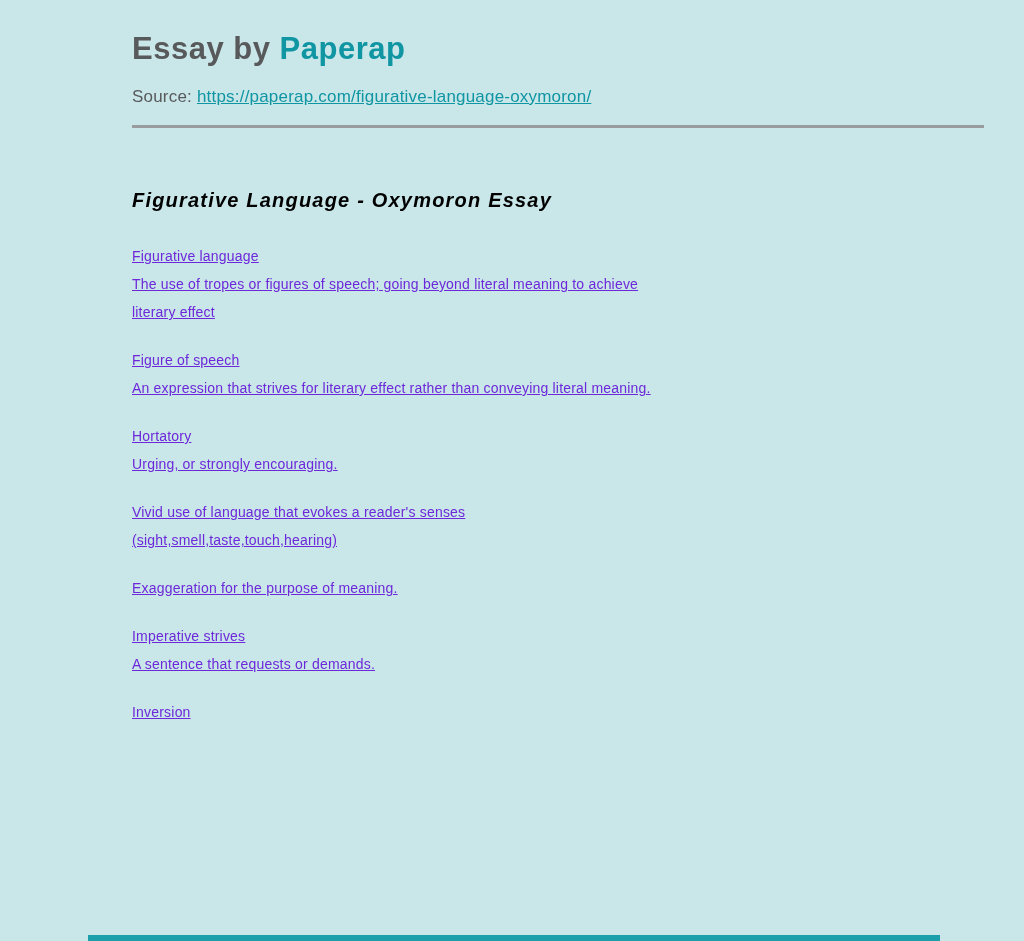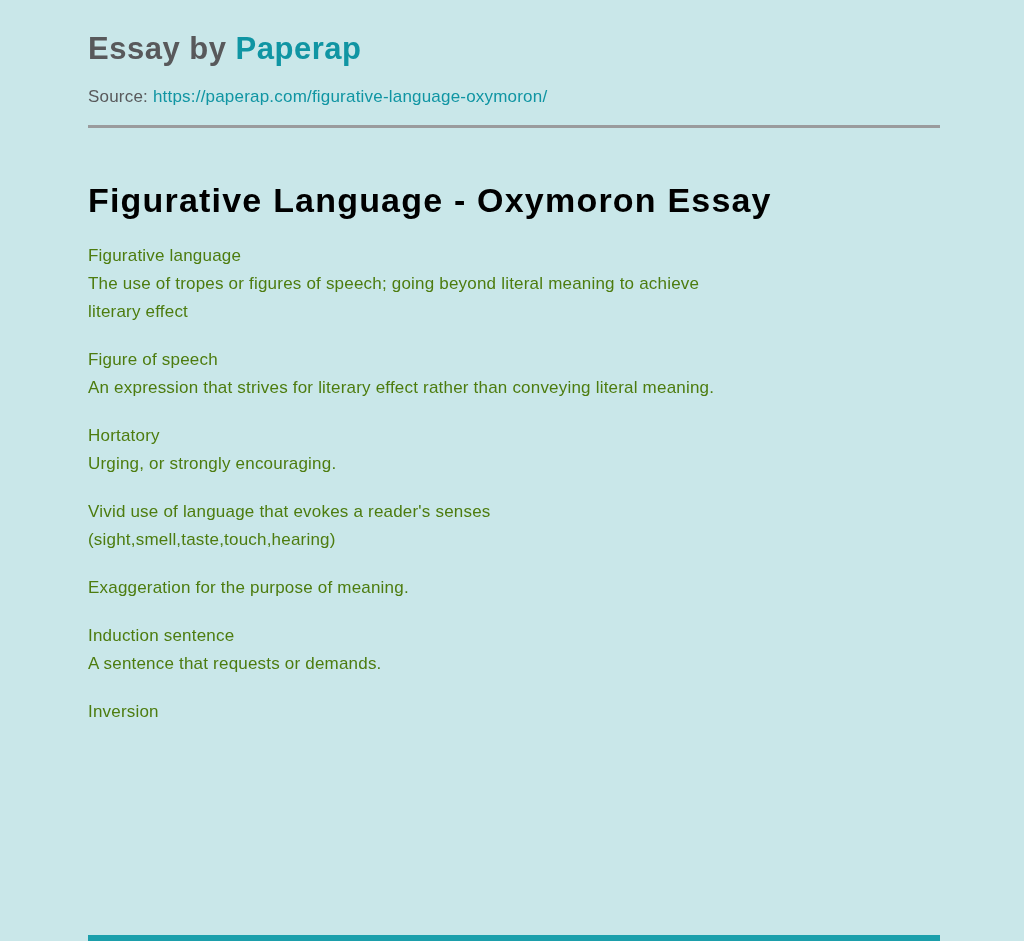--- a/index.html
+++ b/index.html
@@ -7,20 +7,21 @@
     width: 1024px;
     font-family: "Liberation Sans", sans-serif;
   }
   body { background: #c9e7e9; }
   .page {
     position: relative;
     width: 1024px;
     height: 941px;
     overflow: hidden;
     background: #c9e7e9;
+    padding-left: 44px;
   }
   .content {
     margin-left: 88px;
     width: 852px;
   }
   
   .site-title {
     margin-top: 30px;
     font-size: 31px;
     font-weight: bold;
@@ -31,45 +32,48 @@
   .site-title .brand { color: #1095a3; text-decoration: none; }
   .source-line {
     margin-top: 18px;
     font-size: 17px;
     letter-spacing: 0.2px;
     line-height: 21px;
     color: #58595b;
   }
   .source-line a {
     color: #1095a3;
+    text-decoration: underline;
     cursor: pointer;
   }
   .divider {
     margin-top: 18px;
     height: 3px;
     width: 852px;
     background: #9a9b9d;
     border: none;
   }
   
   .article-title {
     margin-top: 54px;
-    font-size: 34px;
+    font-size: 20px;
     font-weight: bold;
     letter-spacing: 1.2px;
     color: #000000;
     line-height: 36px;
+    font-style: italic;
   }
   .glossary { margin-top: 24px; }
   .entry { margin-bottom: 20px; }
   .line {
-    font-size: 17px;
+    font-size: 14px;
     line-height: 28px;
     letter-spacing: 0.2px;
-    color: #4d7c0f;
+    color: #6d28d9;
+    text-decoration: underline;
   }
   
   .bottom-bar {
     position: absolute;
     left: 88px;
     bottom: 0;
     width: 852px;
     height: 6px;
     background: #1b9fab;
   }
@@ -115,21 +119,21 @@
   <div class="entry">
   <div class="line">Vivid use of language that evokes a reader's senses</div>
           <div class="line">(sight,smell,taste,touch,hearing)</div>
         </div>
 
   <div class="entry">
   <div class="line">Exaggeration for the purpose of meaning.</div>
         </div>
 
   <div class="entry">
-    <div class="line term">Induction sentence</div>
+    <div class="line term">Imperative strives</div>
   <div class="line">A sentence that requests or demands.</div>
         </div>
 
 
   <div class="entry">
     <div class="line term">Inversion</div>
   </div>
 </div>
 
   </div>

